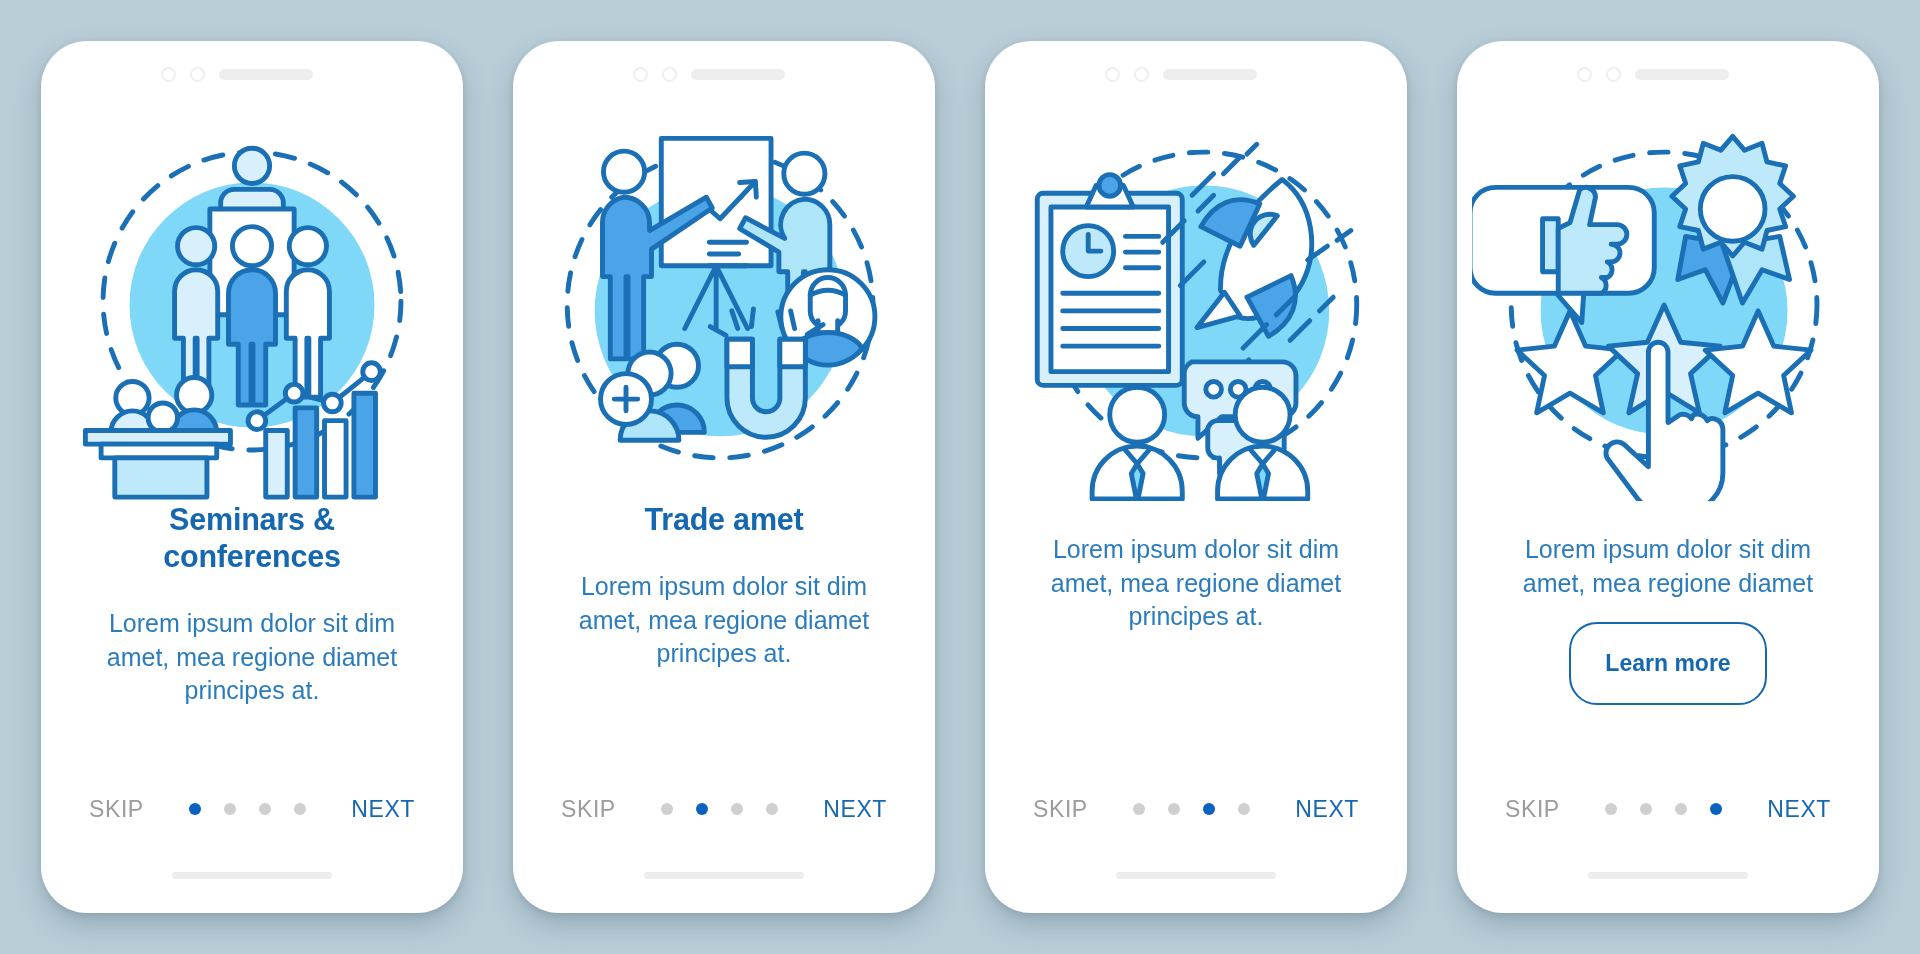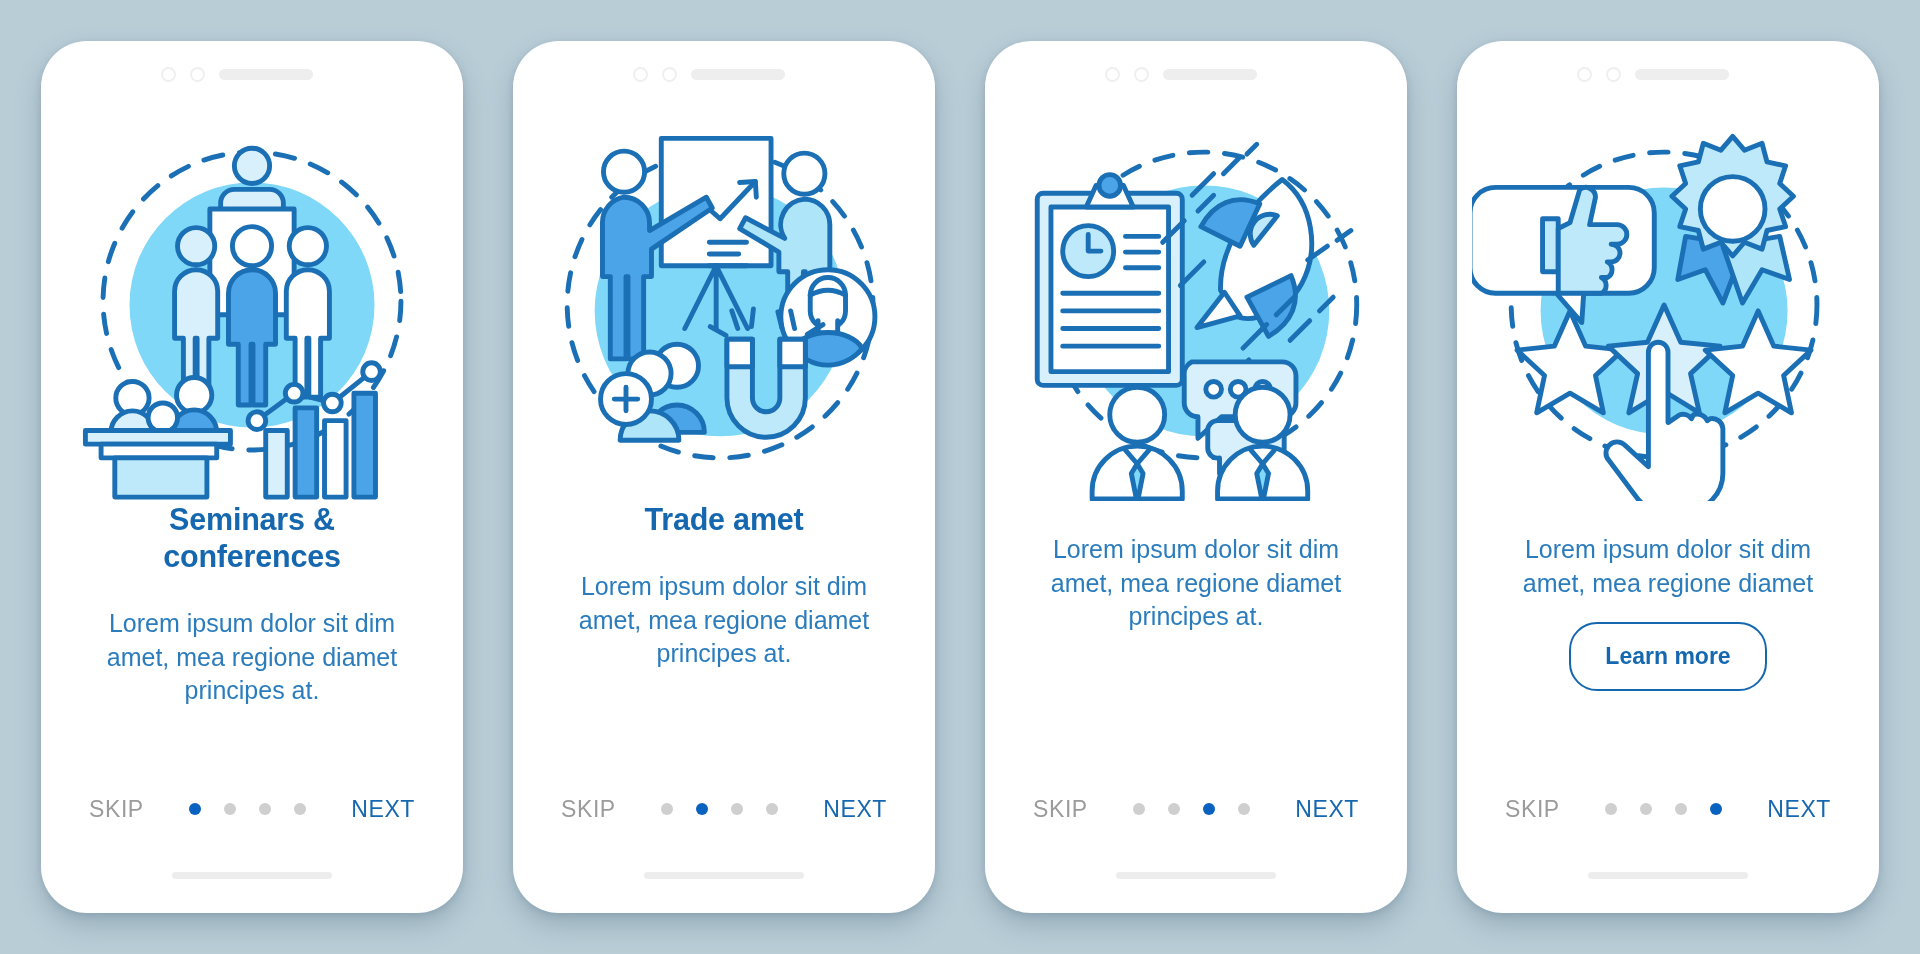--- a/index.html
+++ b/index.html
@@ -101,21 +101,21 @@
   }
   .learn-btn {
     margin-top: 22px;
     border: 2.5px solid #1568b0;
     color: #1568b0;
     background: transparent;
     font-family: "Liberation Sans", sans-serif;
     font-size: 23px;
     font-weight: bold;
     border-radius: 28px;
-    padding: 21px 34px;
+    padding: 28px 34px;
     cursor: pointer;
     line-height: 1;
   }
 
   
   .nav-row {
     width: 100%;
     box-sizing: border-box;
     padding: 0 48px;
     display: flex;

